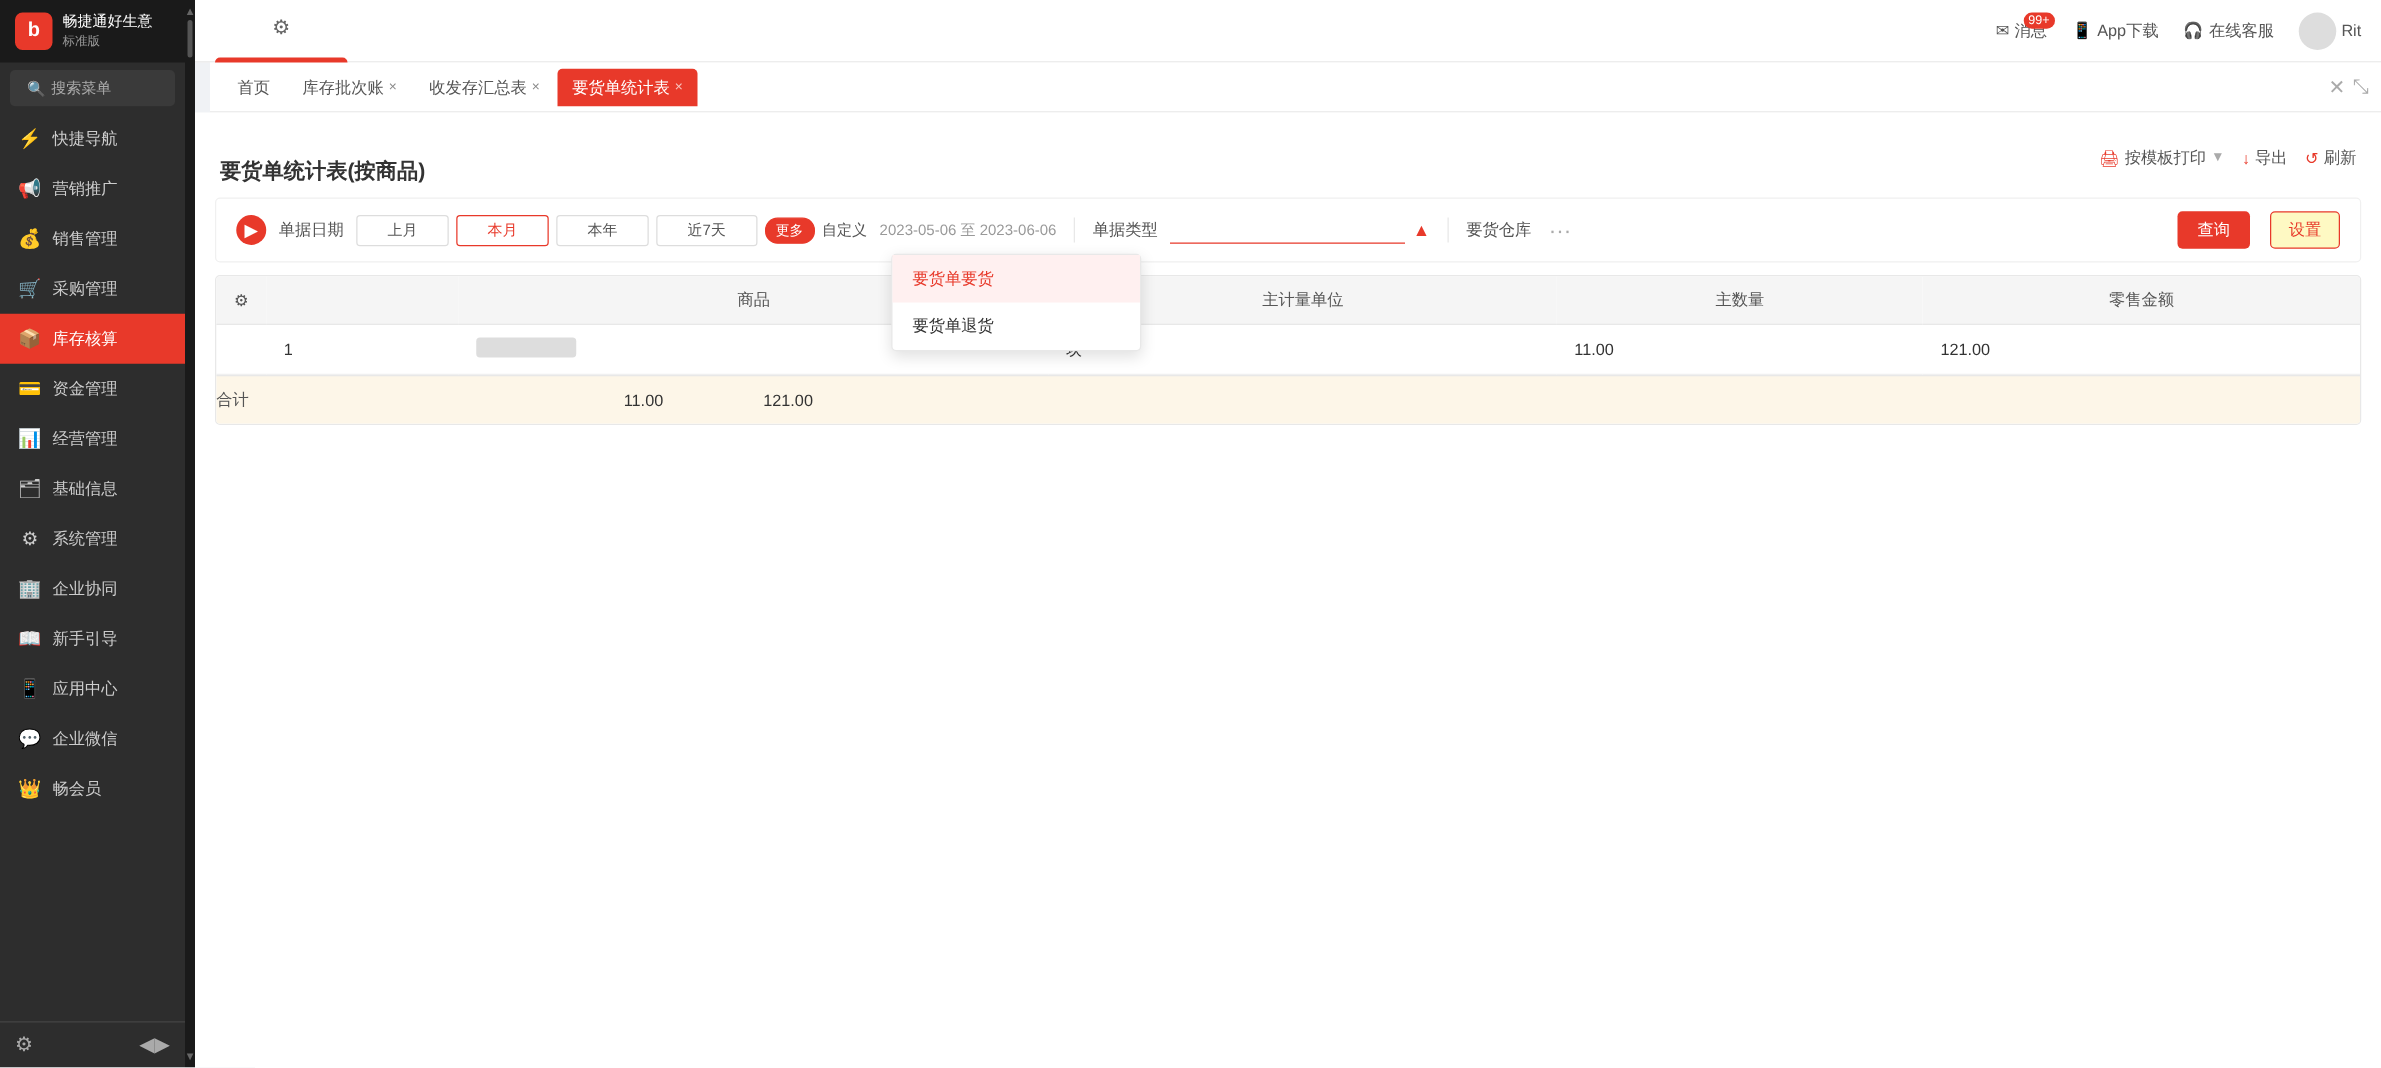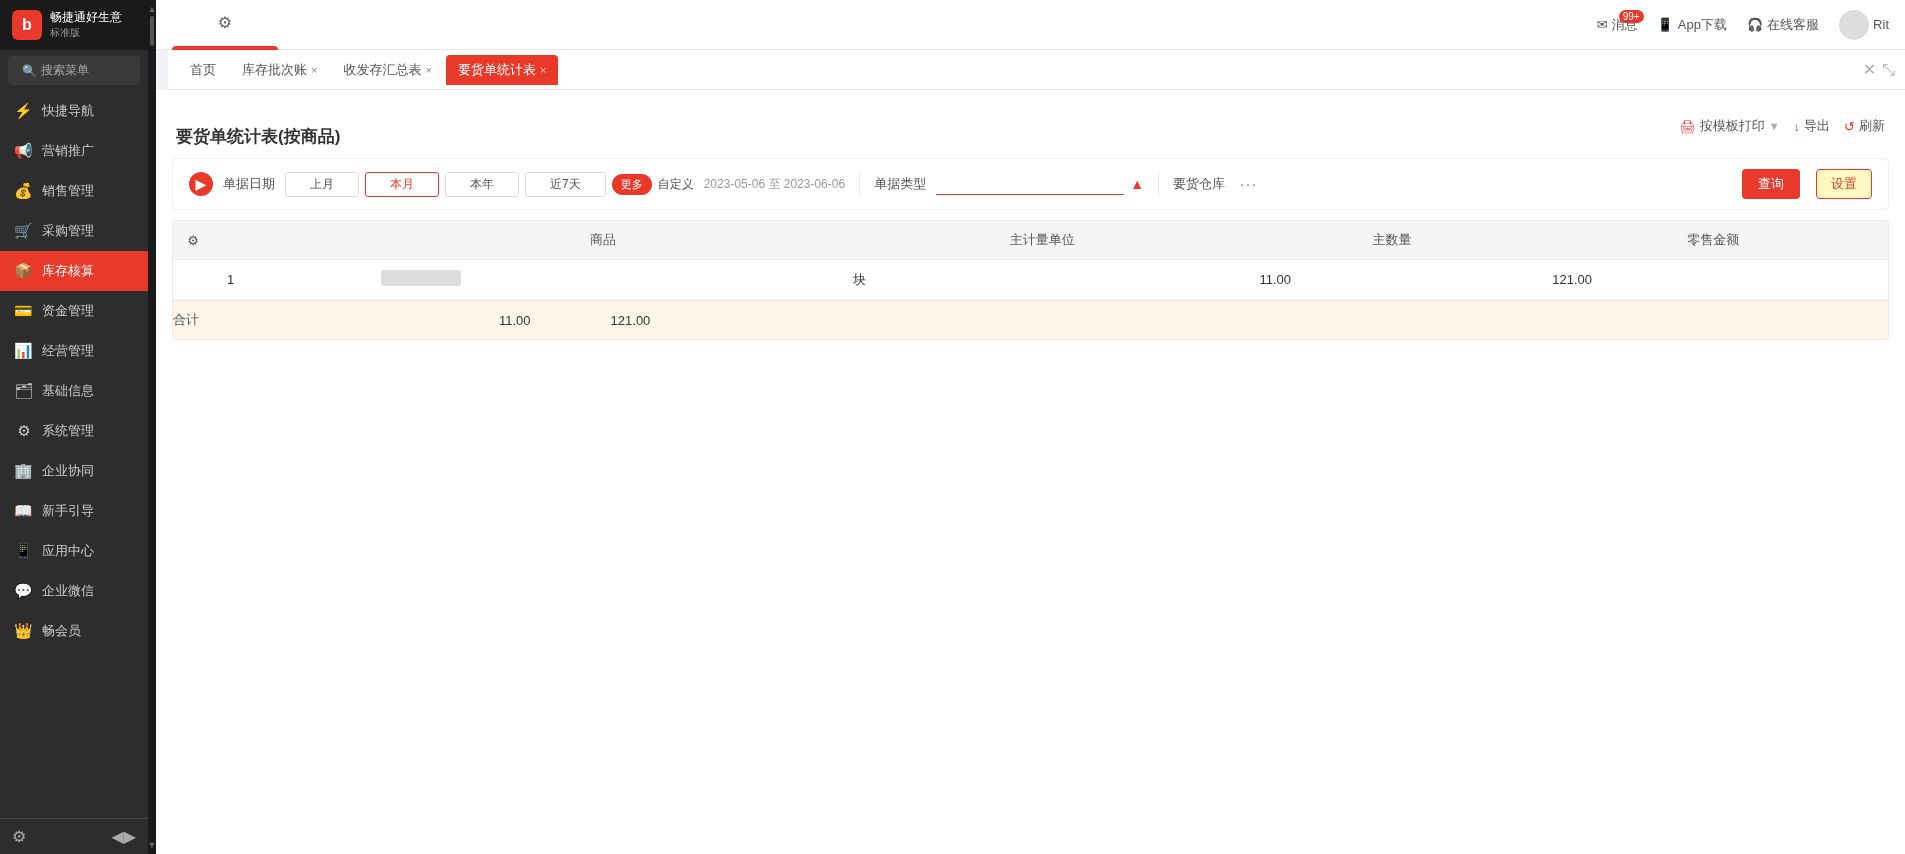--- a/index.html
+++ b/index.html
@@ -616,20 +616,24 @@
       </div>
 
       <div class="filter-divider"></div>
 
       <span class="filter-label">要货仓库</span>
       <span class="filter-more-btn">···</span>
 
       <button class="query-btn">查询</button>
       <button class="setting-btn">设置</button>
 
+      <div class="dropdown-overlay">
+        <div class="dropdown-item selected">要货单要货</div>
+        <div class="dropdown-item">要货单退货</div>
+      </div>
     </div>
 
     <div class="table-container">
       <table>
         <thead>
           <tr>
             <th>
               <span>⚙</span>
             </th>
             <th></th>

